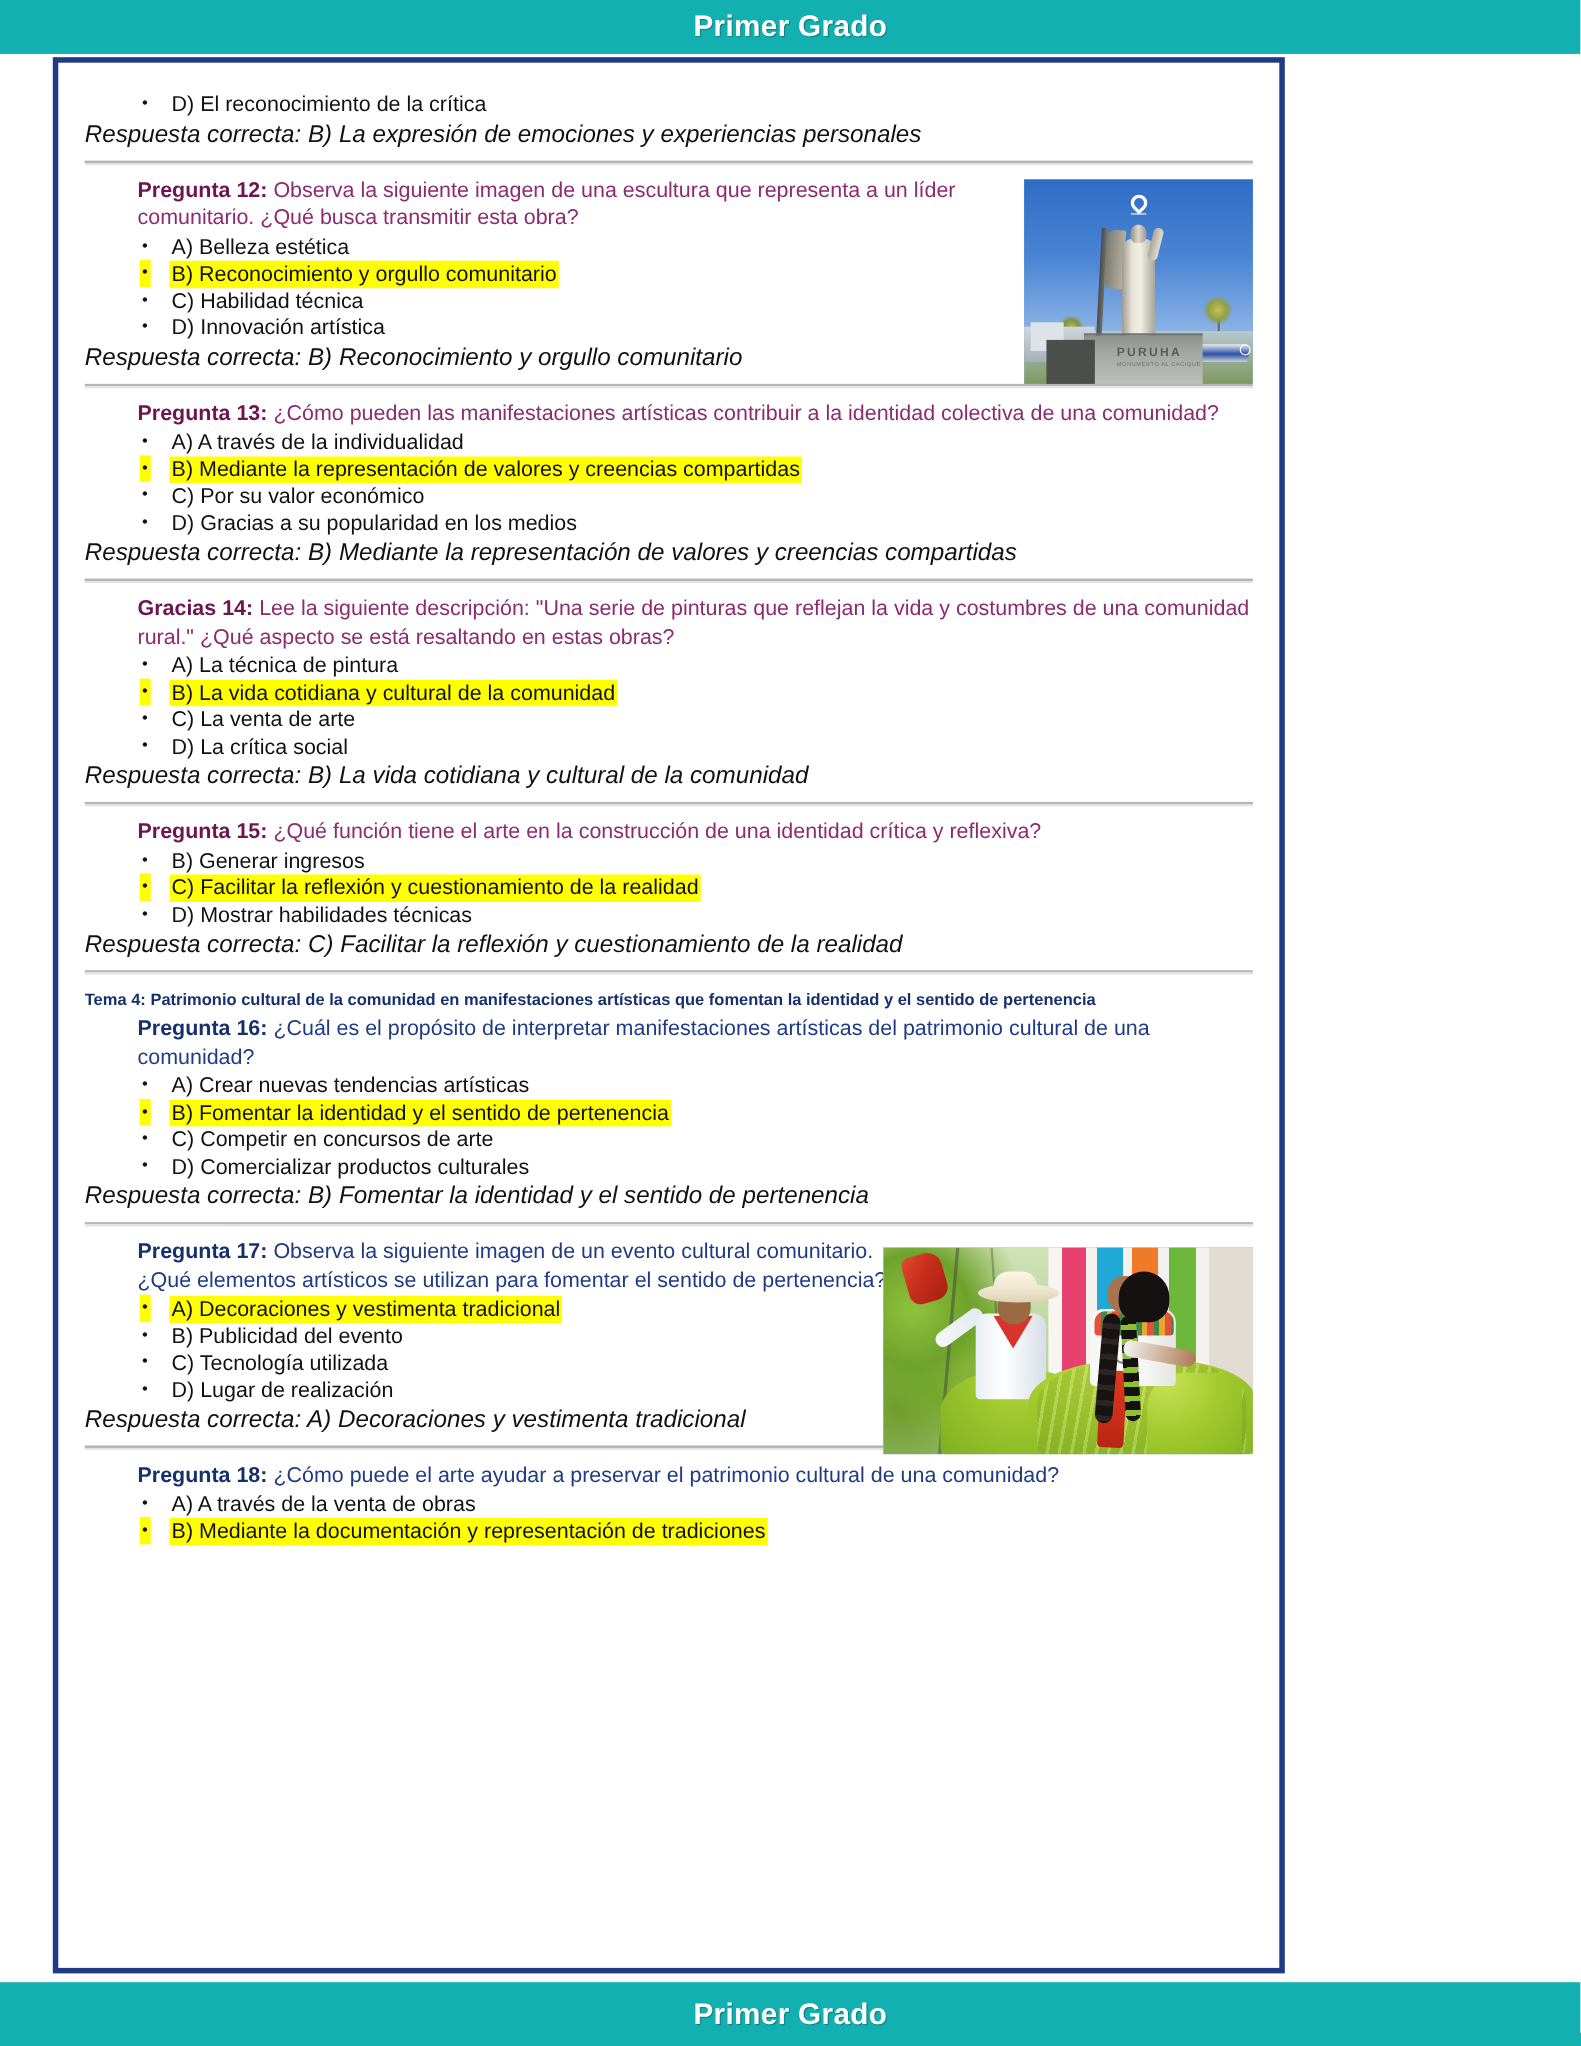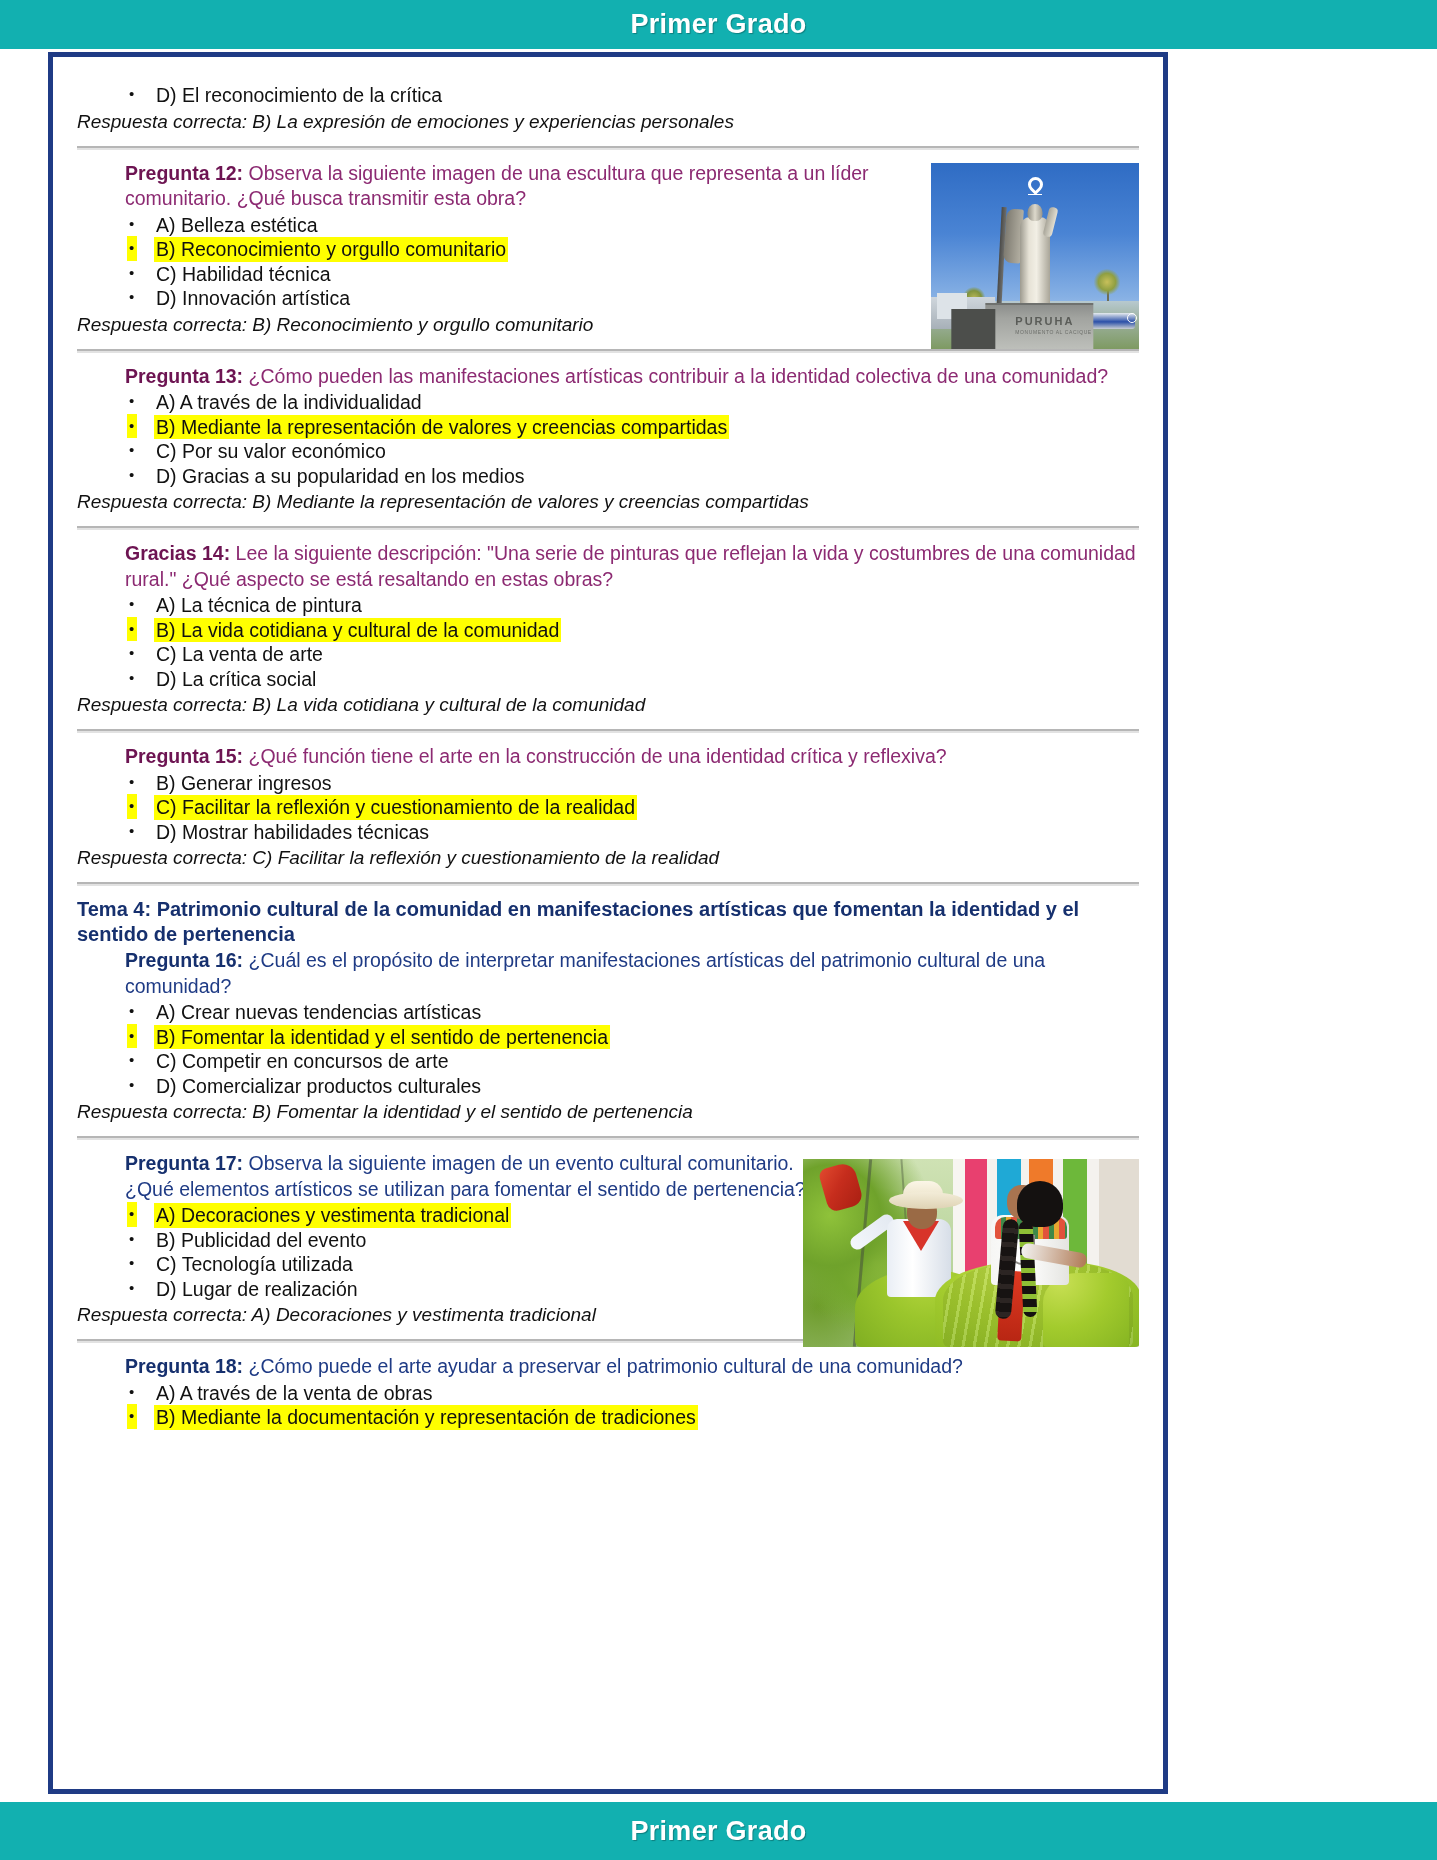--- a/index.html
+++ b/index.html
@@ -98,29 +98,29 @@
     left: 52px;
     top: -1px;
     font-size: 15px;
     color: #111111;
   }
   ul.opts li .txt { display: inline-block; padding: 0 2px; }
   ul.opts li.hl .txt { background: #ffff00; }
   ul.opts li.hl::before { background: #ffff00; padding: 0 3px 0 2px; left: 50px; }
 
   .answer {
-    font-size: 19px;
+    font-size: 22px;
     line-height: 26px;
     font-style: italic;
     color: #111111;
     margin-top: 1px;
   }
 
   .tema {
-    font-size: 20px;
+    font-size: 15px;
     line-height: 25px;
     font-weight: bold;
     color: #16306e;
     margin-bottom: 1px;
   }
 
   
   .with-img { position: relative; }
   .q-narrow { max-width: 830px; }
   .q-narrow-17 { max-width: 700px; }

